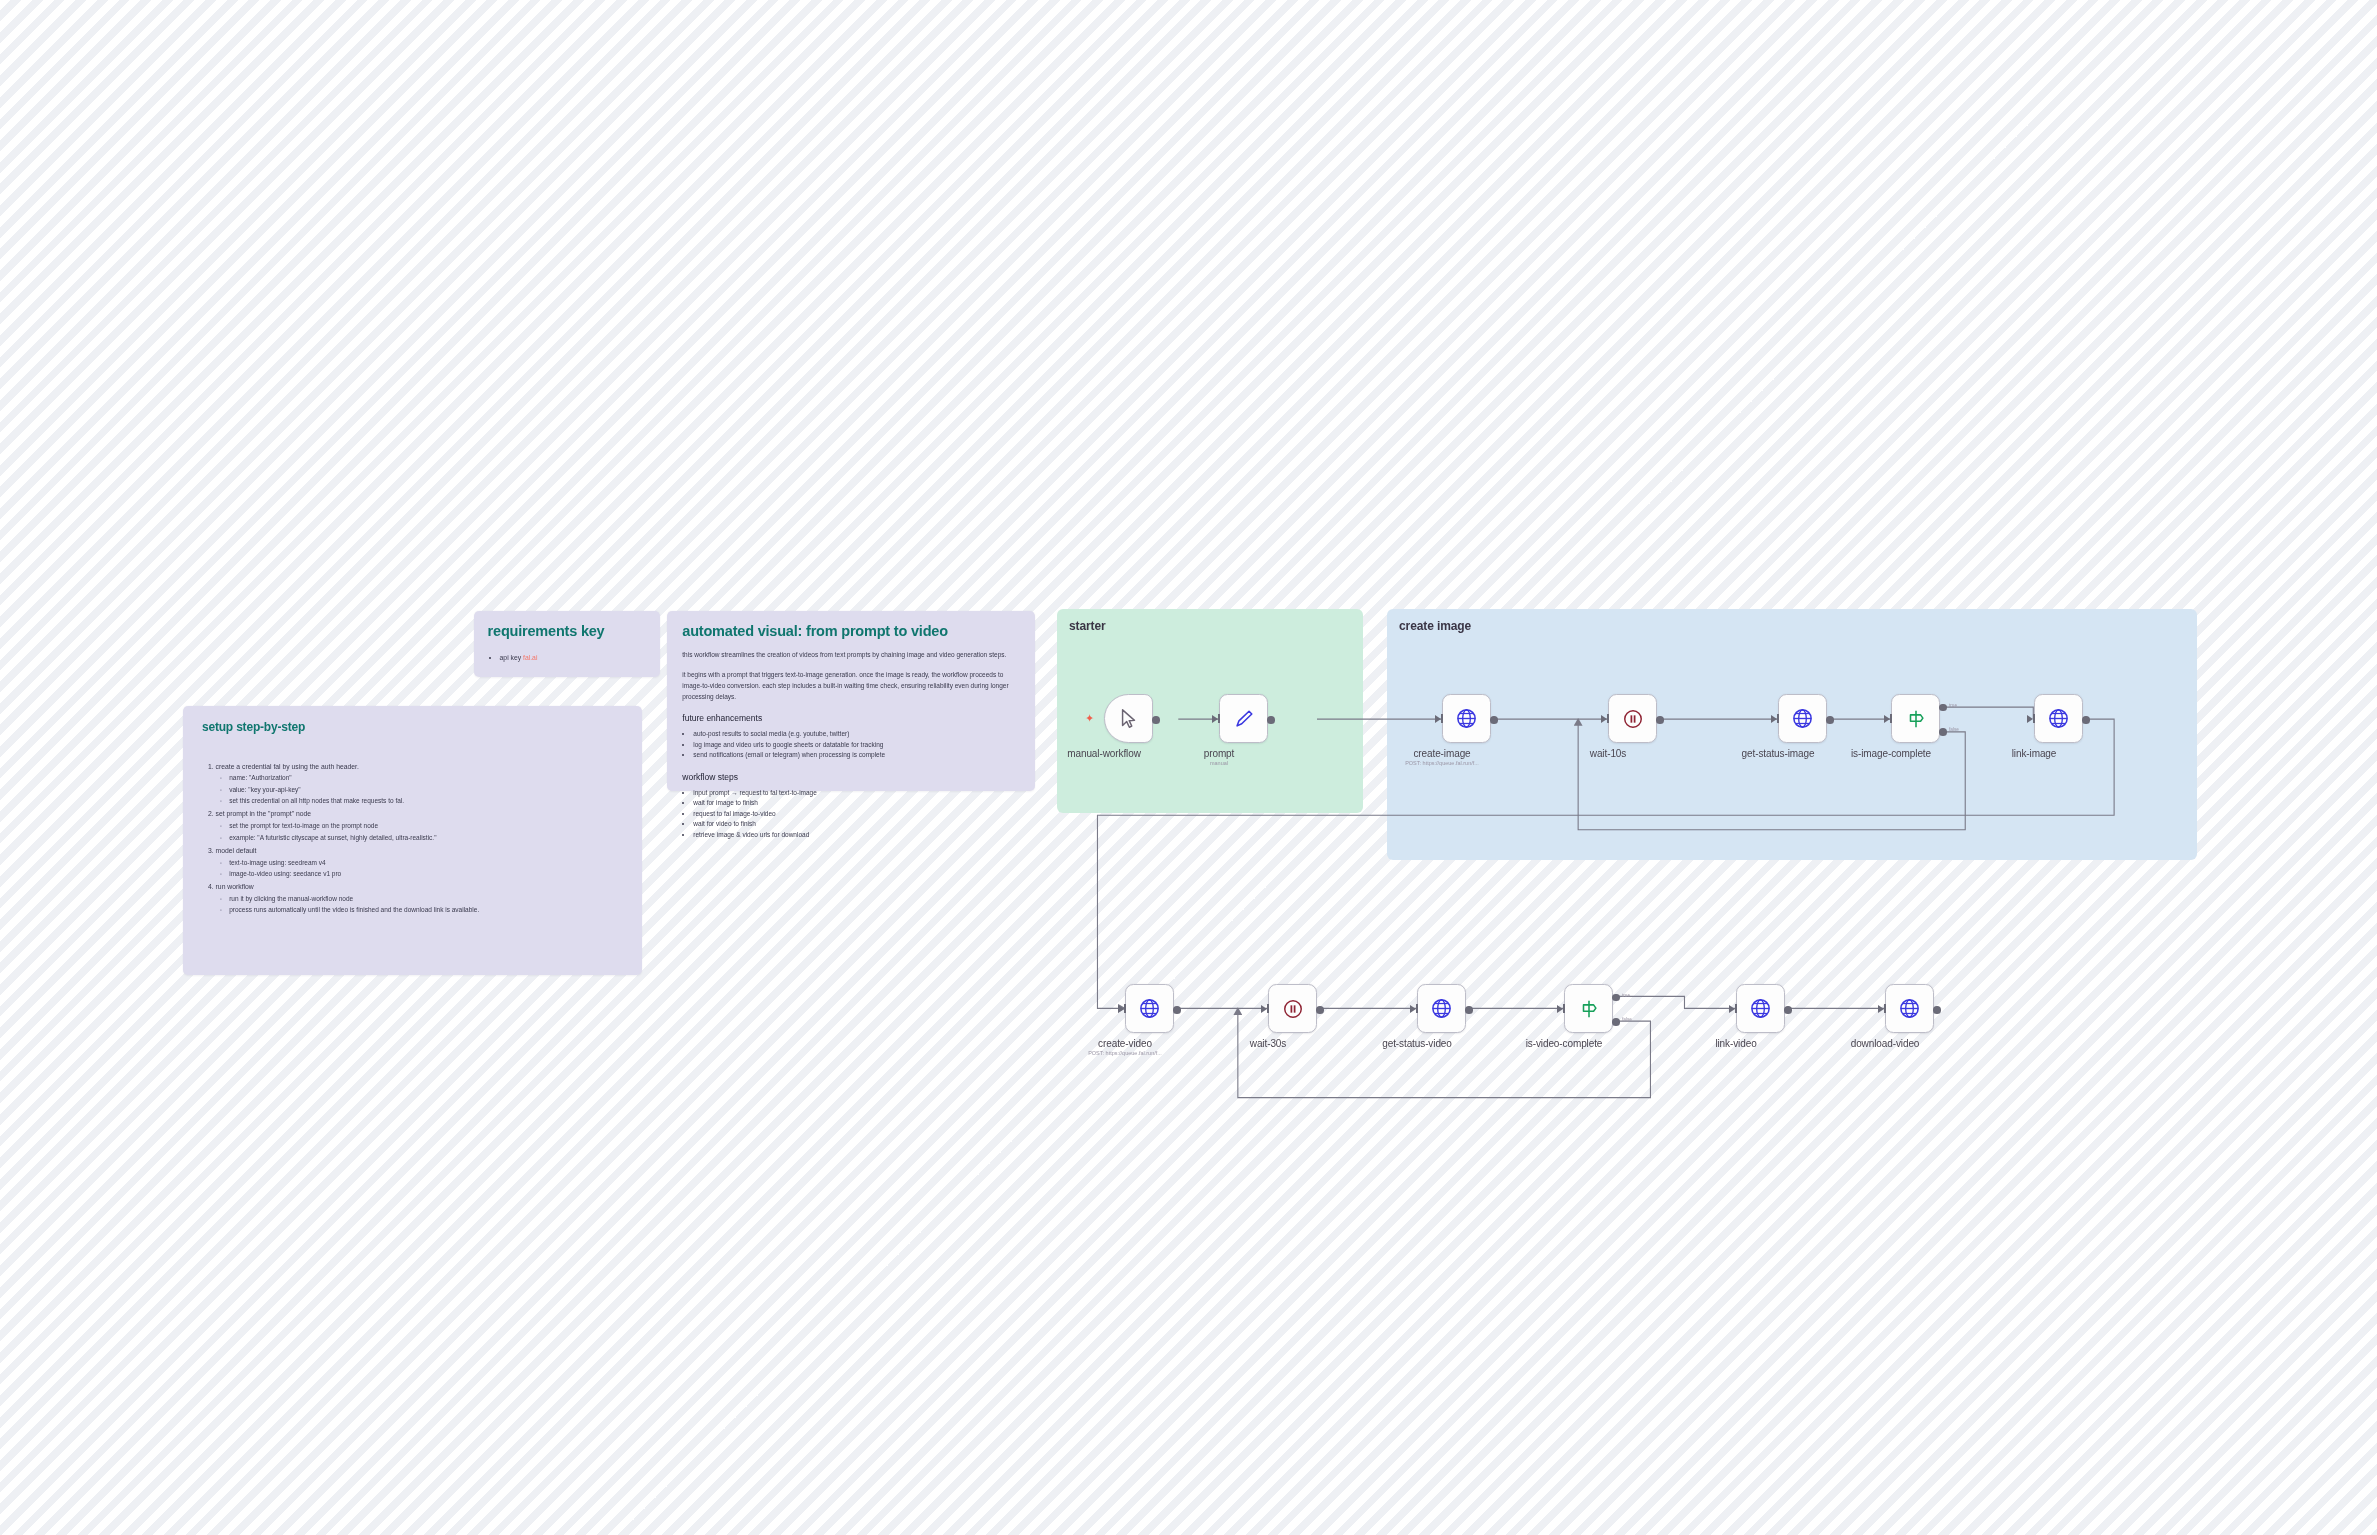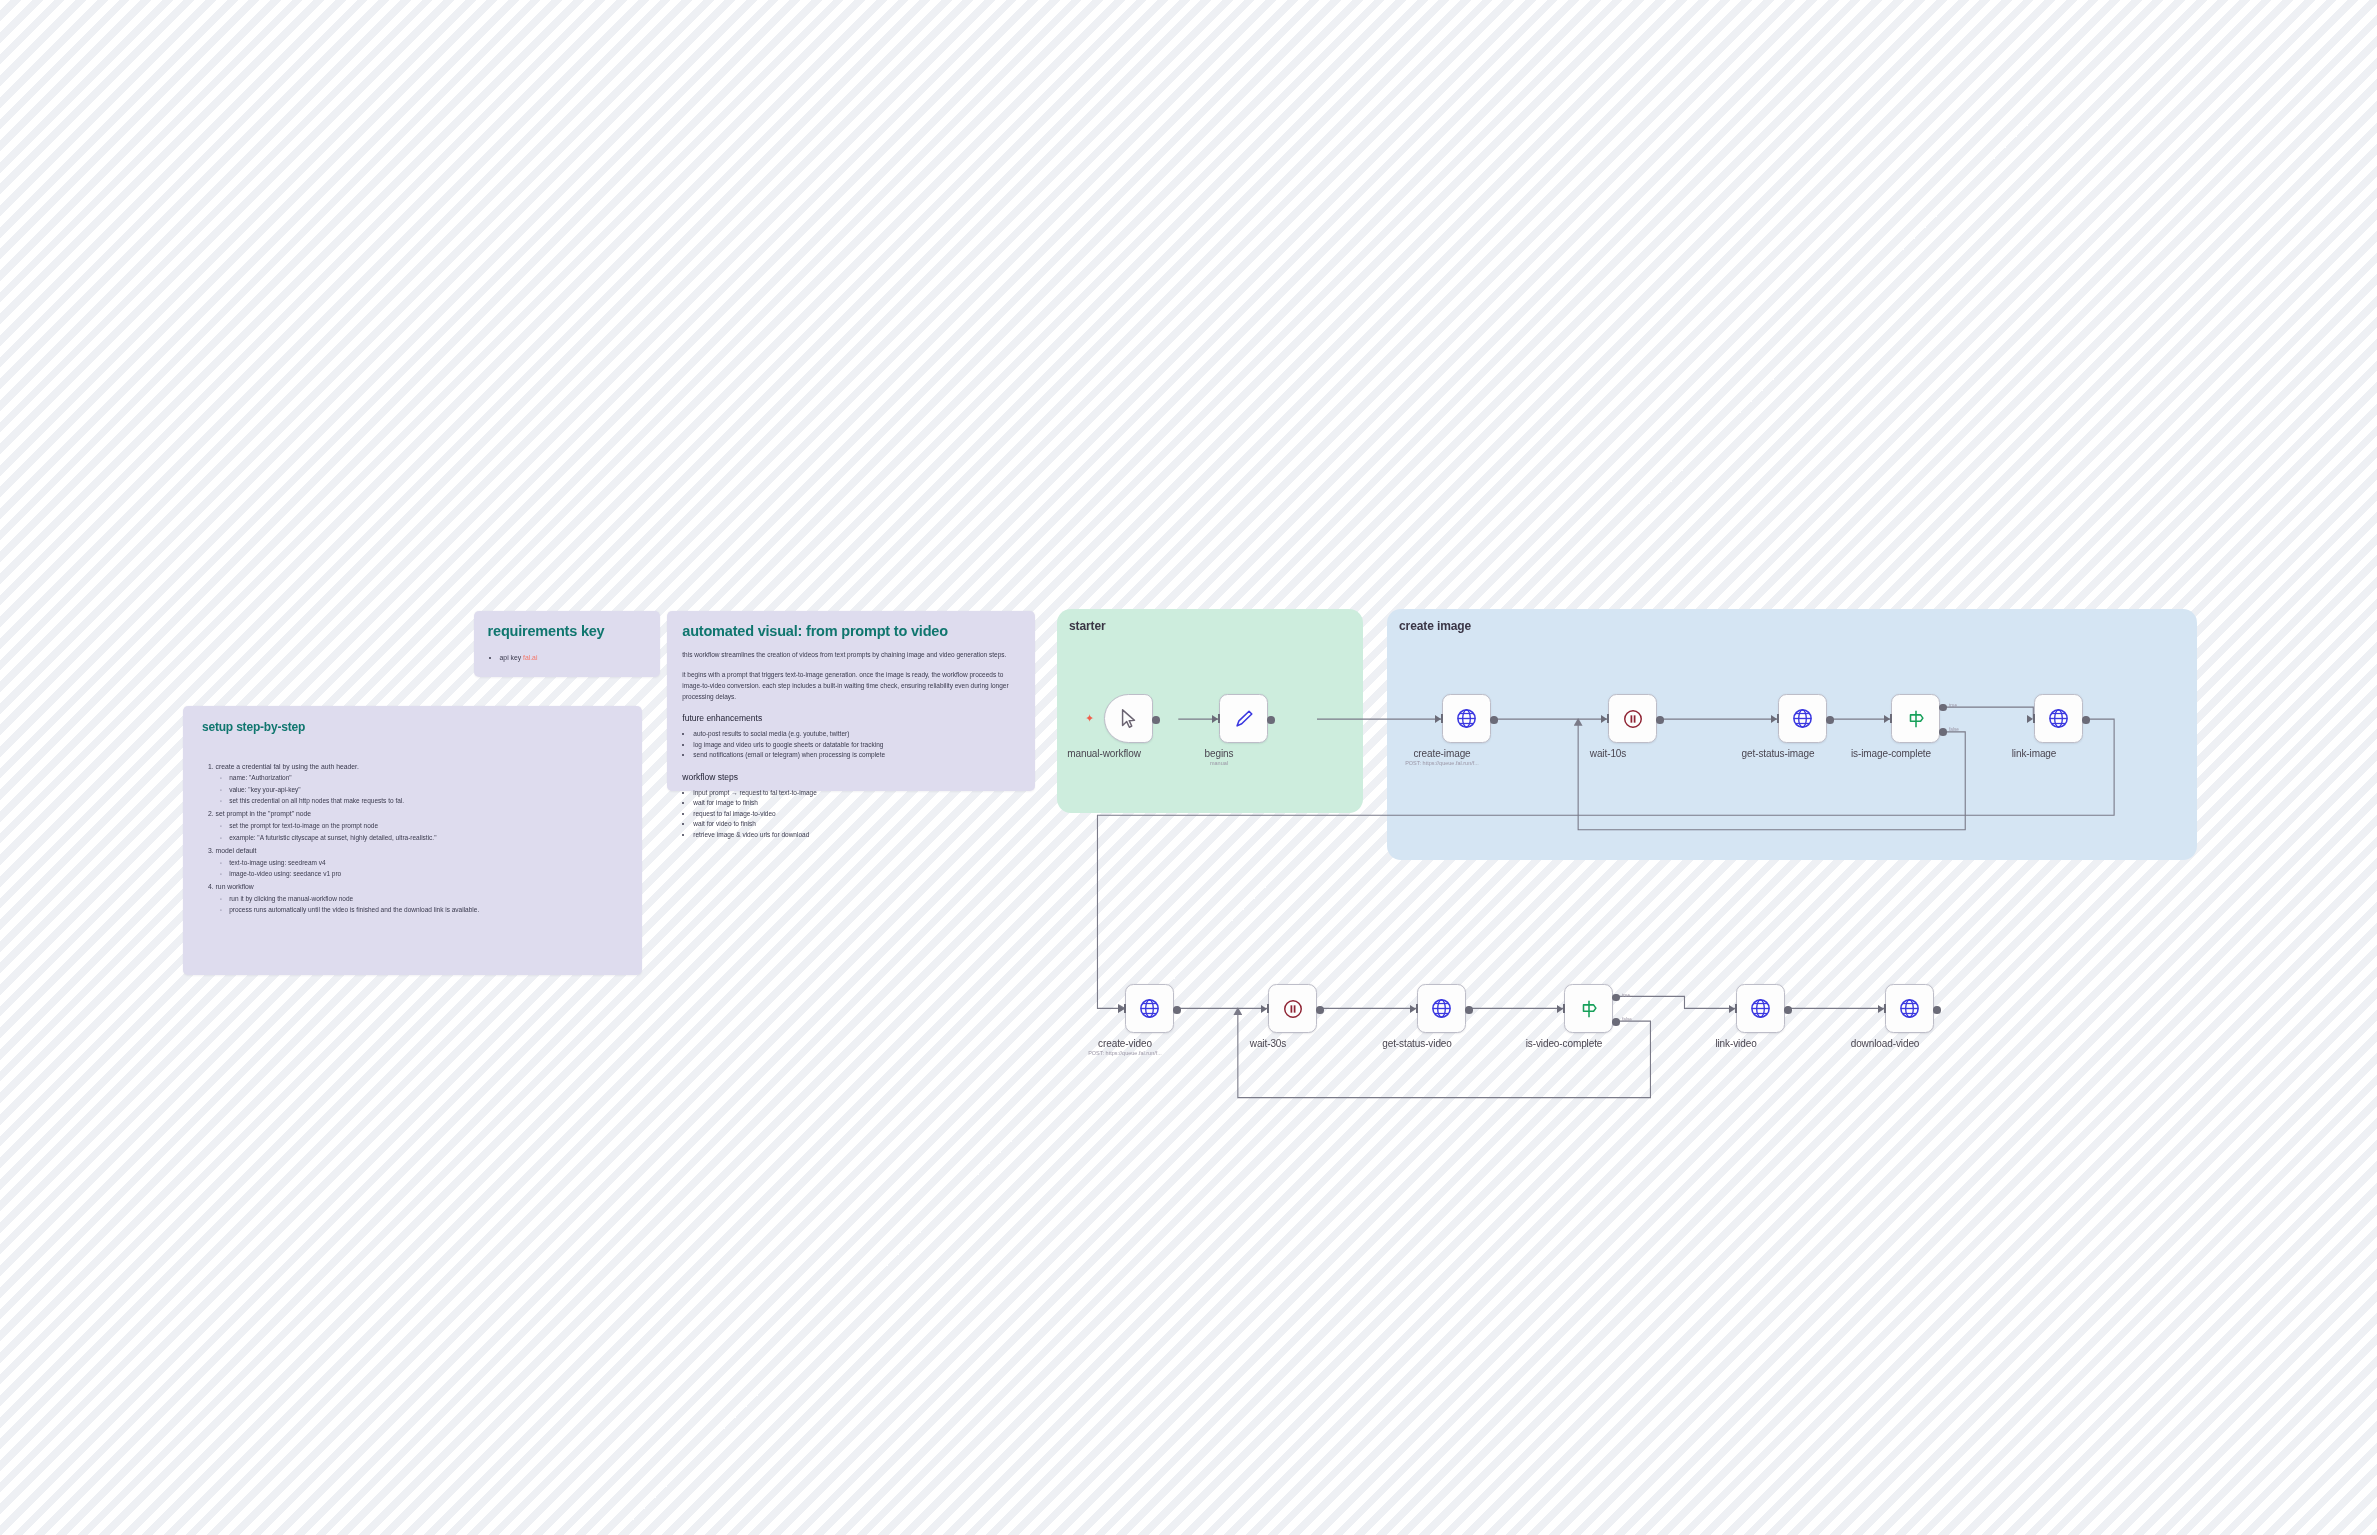--- a/index.html
+++ b/index.html
@@ -68,21 +68,21 @@
   #note-setup ol > li { font-size: 6.8px; line-height: 1.75; margin-bottom: 0.9px; }
   #note-setup ol ul { margin: 0 0 1.7px 13.6px; list-style: none; }
   #note-setup ol ul li { font-size: 6.5px; line-height: 1.75; position: relative; }
   #note-setup ol ul li::before {
     content: "◦"; position: absolute; left: -9.4px; color: #6b6b85;
   }
 
   
   .section {
     position: absolute;
-    border-radius: 14px;
+    border-radius: 6px;
   }
   .section-label {
     position: absolute;
     top: 10.2px; left: 12px;
     font-size: 12px;
     font-weight: bold;
     color: #3a3545;
     letter-spacing: -0.1px;
   }
   #section-starter   { left: 1057px; top: 609px; width: 306px; height: 204px; background: #cdeddd; }
@@ -230,21 +230,21 @@
   </div>
 
   <div class="node-wrap" style="left:1219px; top:694px;">
     <div class="node">
       <div class="arrow-in"></div>
       <svg width="22" height="22" viewBox="0 0 24 24">
         <path d="M4.5 19.5 L6.5 14 L17.5 3.5 L20.5 6.5 L9.5 17.2 Z" fill="none" stroke="#3a37e0" stroke-width="1.7" stroke-linejoin="round"></path>
       </svg>
       <div class="port out"></div>
     </div>
-    <div class="node-label">begins</div>
+    <div class="node-label">prompt</div>
     <div class="node-sublabel">manual</div>
   </div>
 
   <div class="node-wrap" style="left:1442px; top:694px;">
     <div class="node">
       <div class="arrow-in"></div>
       <svg width="23" height="23" viewBox="0 0 24 24">
         <circle cx="12" cy="12" r="9" fill="none" stroke="#3a37e0" stroke-width="1.6"></circle>
         <ellipse cx="12" cy="12" rx="4" ry="9" fill="none" stroke="#3a37e0" stroke-width="1.4"></ellipse>
         <line x1="3" y1="12" x2="21" y2="12" stroke="#3a37e0" stroke-width="1.4"></line>

